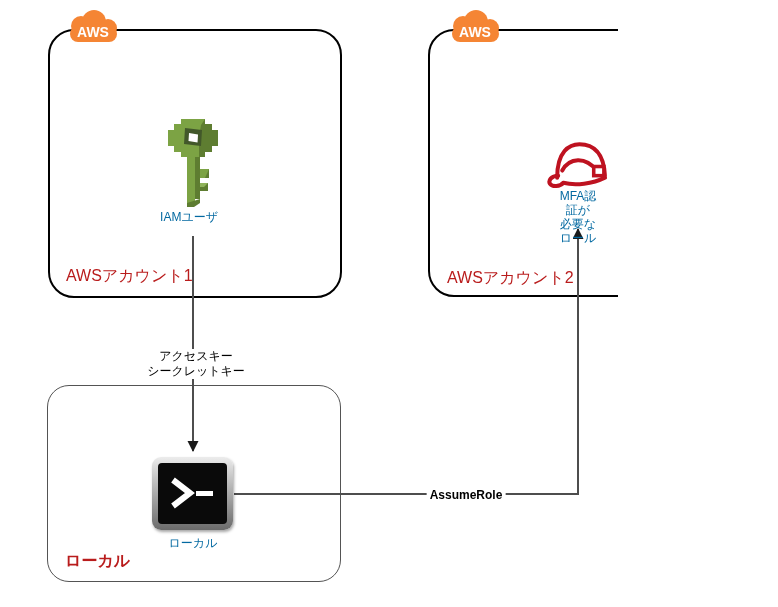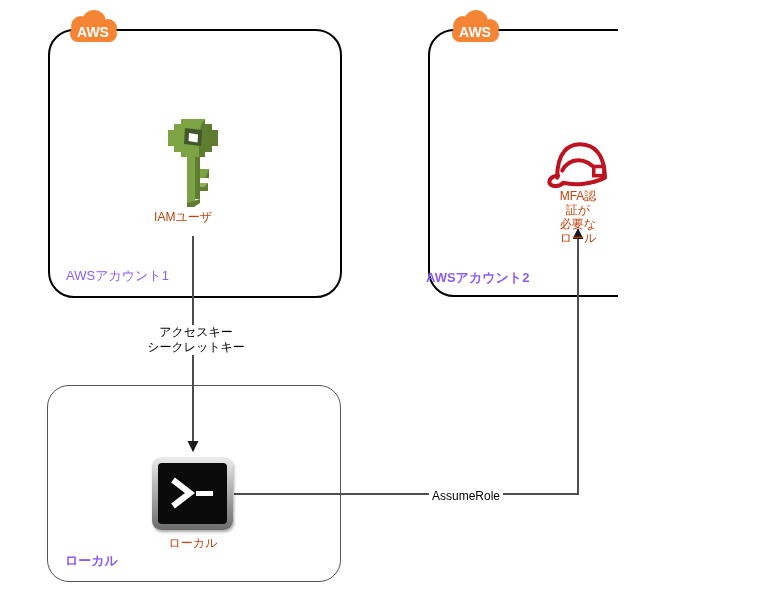--- a/index.html
+++ b/index.html
@@ -19,27 +19,27 @@
     border: 2.5px solid #000000;
     border-radius: 26px;
     box-sizing: border-box;
   }
   #zone-account1 { left: 48px;  top: 29px;  width: 294px; height: 269px; }
   #zone-account2 { left: 428px; top: 29px;  width: 299px; height: 268px; }
   #zone-local    { left: 47px;  top: 385px; width: 294px; height: 197px;
                    border: 1.5px solid #545454; border-radius: 22px; }
   .zone-label {
     position: absolute;
-    font-size: 13px;
+    font-size: 16px;
     line-height: 16px;
-    color: #8b5cf6;
+    color: #b91c1c;
     z-index: 3;
   }
   #label-account1 { left: 66px;  top: 268px; }
-  #label-account2 { left: 426px; top: 270px; font-weight: bold; }
+  #label-account2 { left: 447px; top: 270px; }
   #label-local    { left: 65px;  top: 553px; font-weight: bold; }
 
   
   .aws-badge { position: absolute; z-index: 4; }
   #badge-account1 { left: 64px;  top: 10px; }
   #badge-account2 { left: 446px; top: 10px; }
   .aws-badge text {
     font-family: "Liberation Sans", sans-serif;
     font-weight: bold;
     font-size: 14px;
@@ -64,24 +64,24 @@
     border-radius: 4px;
     display: flex; align-items: center; justify-content: center;
   }
   .node-label {
     position: absolute;
     transform: translateX(-50%);
     font-size: 12px;
     line-height: 14px;
     text-align: center;
     white-space: pre-line;
-    color: #c2410c;
+    color: #0369a1;
     z-index: 3;
   }
-  #label-iam-user { left: 183px; top: 210px; }
+  #label-iam-user { left: 189px; top: 210px; }
   #label-mfa-role { left: 578px; top: 189px; }
   #label-command  { left: 193px; top: 536px; }
 
   
   #connector-layer {
     position: absolute;
     left: 0; top: 0;
     z-index: 2;
     pointer-events: none;
   }
@@ -89,23 +89,24 @@
     position: absolute;
     transform: translate(-50%, -50%);
     background: #ffffff;
     padding: 0 3px;
     font-size: 12px;
     line-height: 15px;
     text-align: center;
     white-space: pre-line;
     color: #000;
     z-index: 5;
+    margin-top: 24px;
   }
   #label-access-key { left: 196px; top: 340px; }
-  #label-assume-role { left: 466px; top: 496px; }
+  #label-assume-role { left: 466px; top: 471px; font-weight: bold; }
 </style>
 </head>
 <body>
 
 <div id="canvas">
 
   <div class="zone" id="zone-account1"></div>
 
   <div class="zone" id="zone-account2"></div>
 

